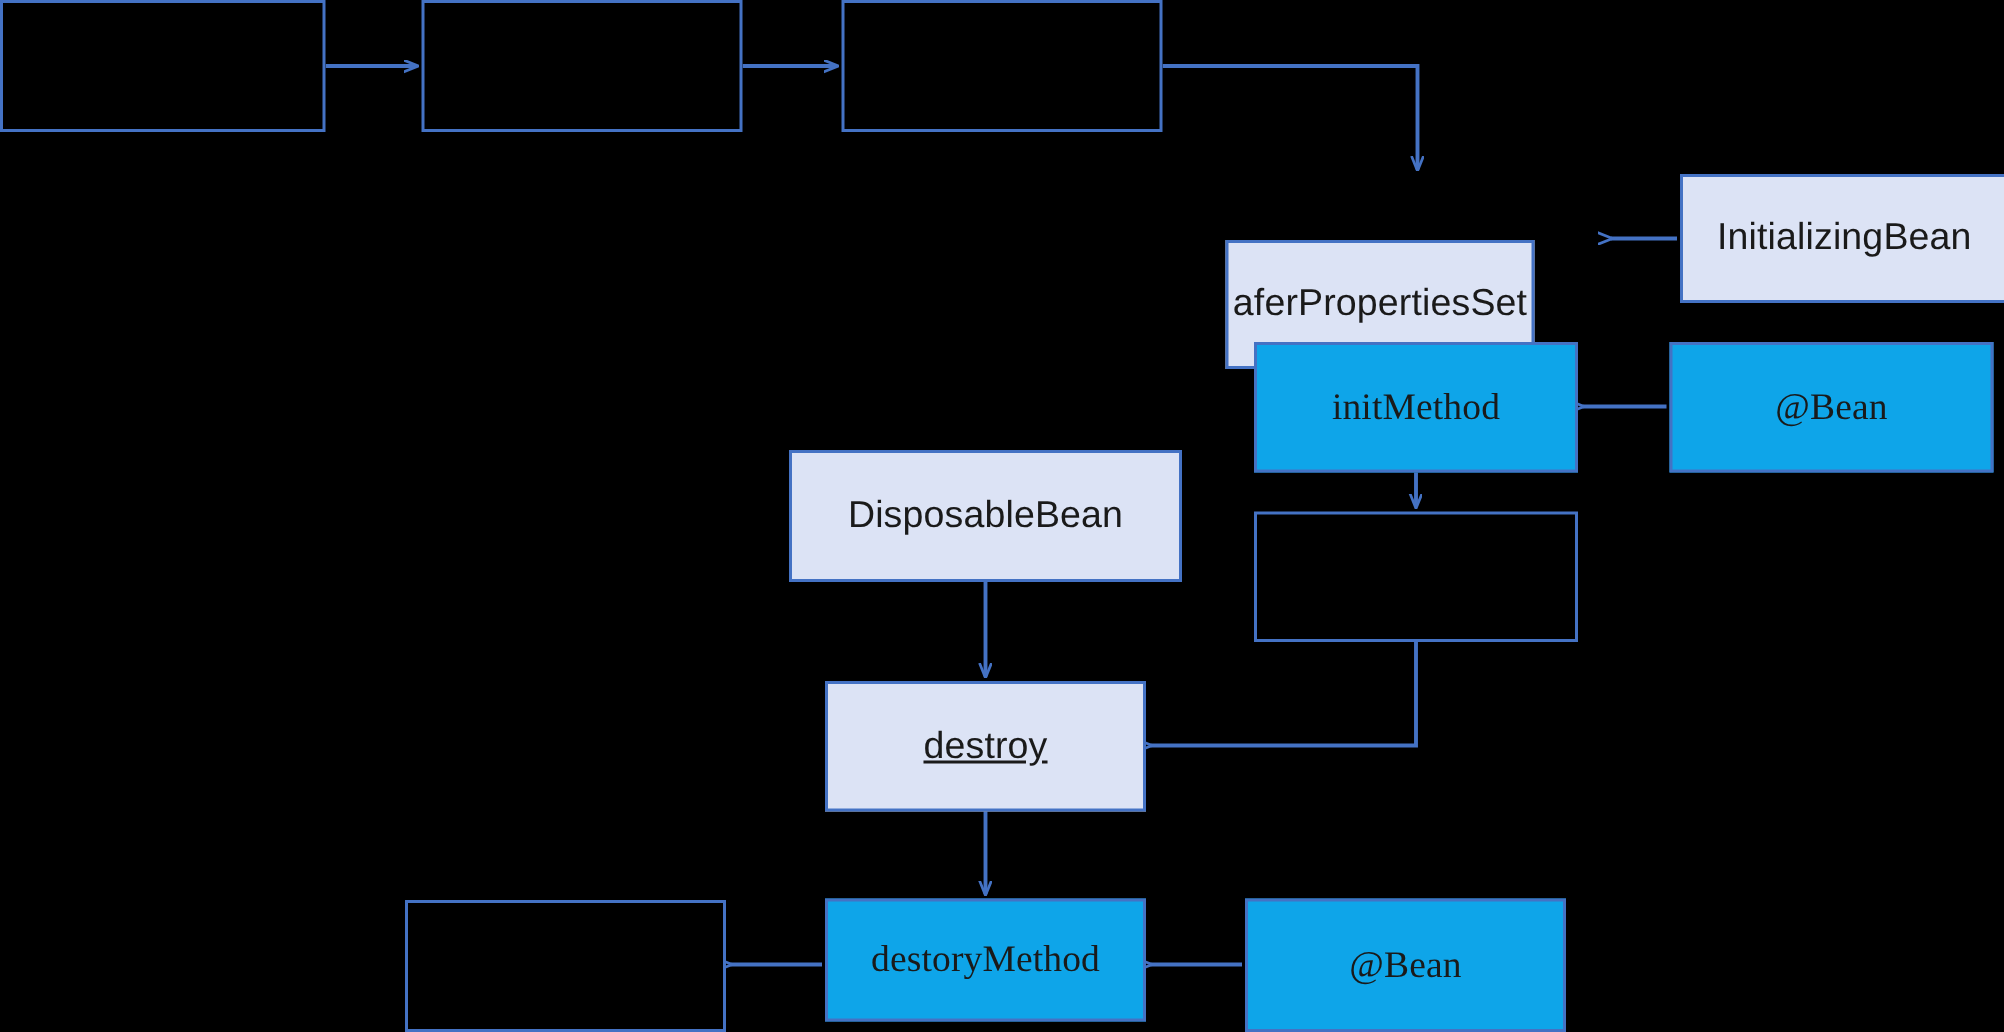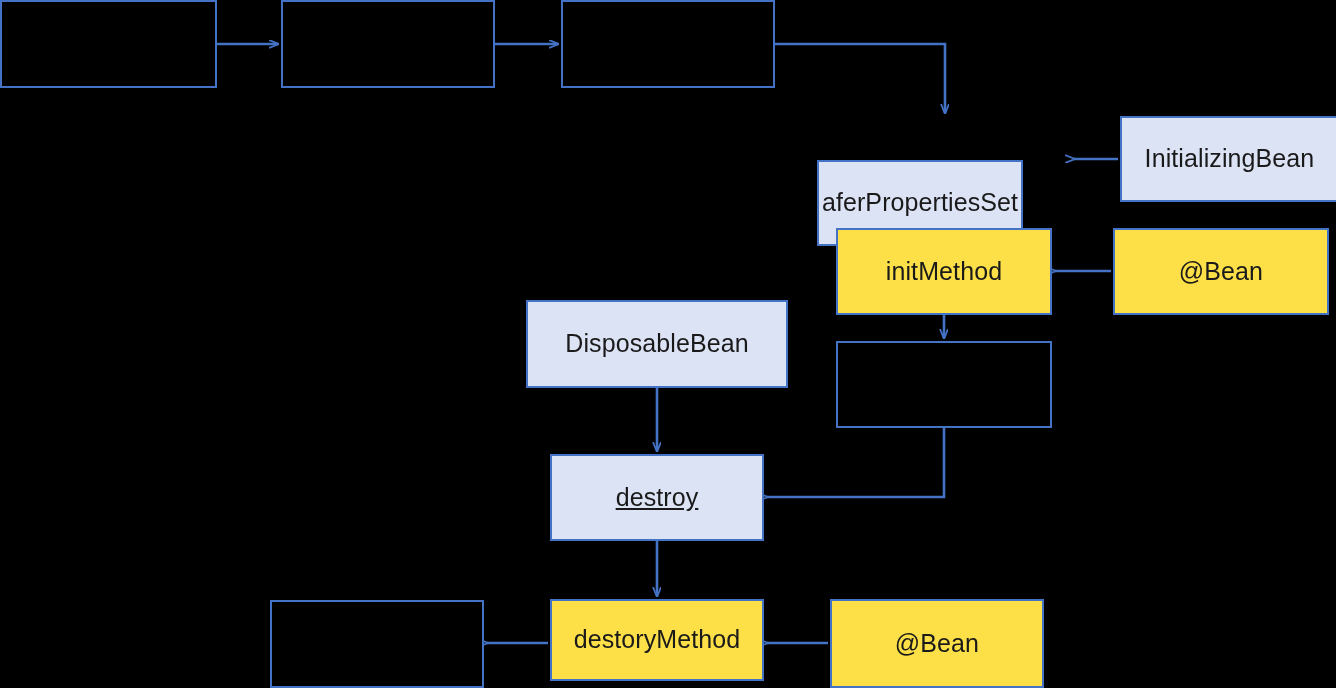--- a/index.html
+++ b/index.html
@@ -26,21 +26,21 @@
     align-items: center;
     justify-content: center;
     text-align: center;
     color: #1a1a1a;
     font-size: 25px;
     line-height: 1.1;
     letter-spacing: 0.1px;
     white-space: nowrap;
   }
   .node.fill-blue   { background: #dce3f5; }
-  .node.fill-gray   { background: #fde047; }
+  .node.fill-gray   { background: #0ea5e9; font-family: Liberation Serif, serif; }
   .node.fill-empty  { background: #000000; }
   #edges {
     position: absolute;
     left: 0;
     top: 0;
     width: 1336px;
     height: 688px;
     pointer-events: none;
   }
 </style>

